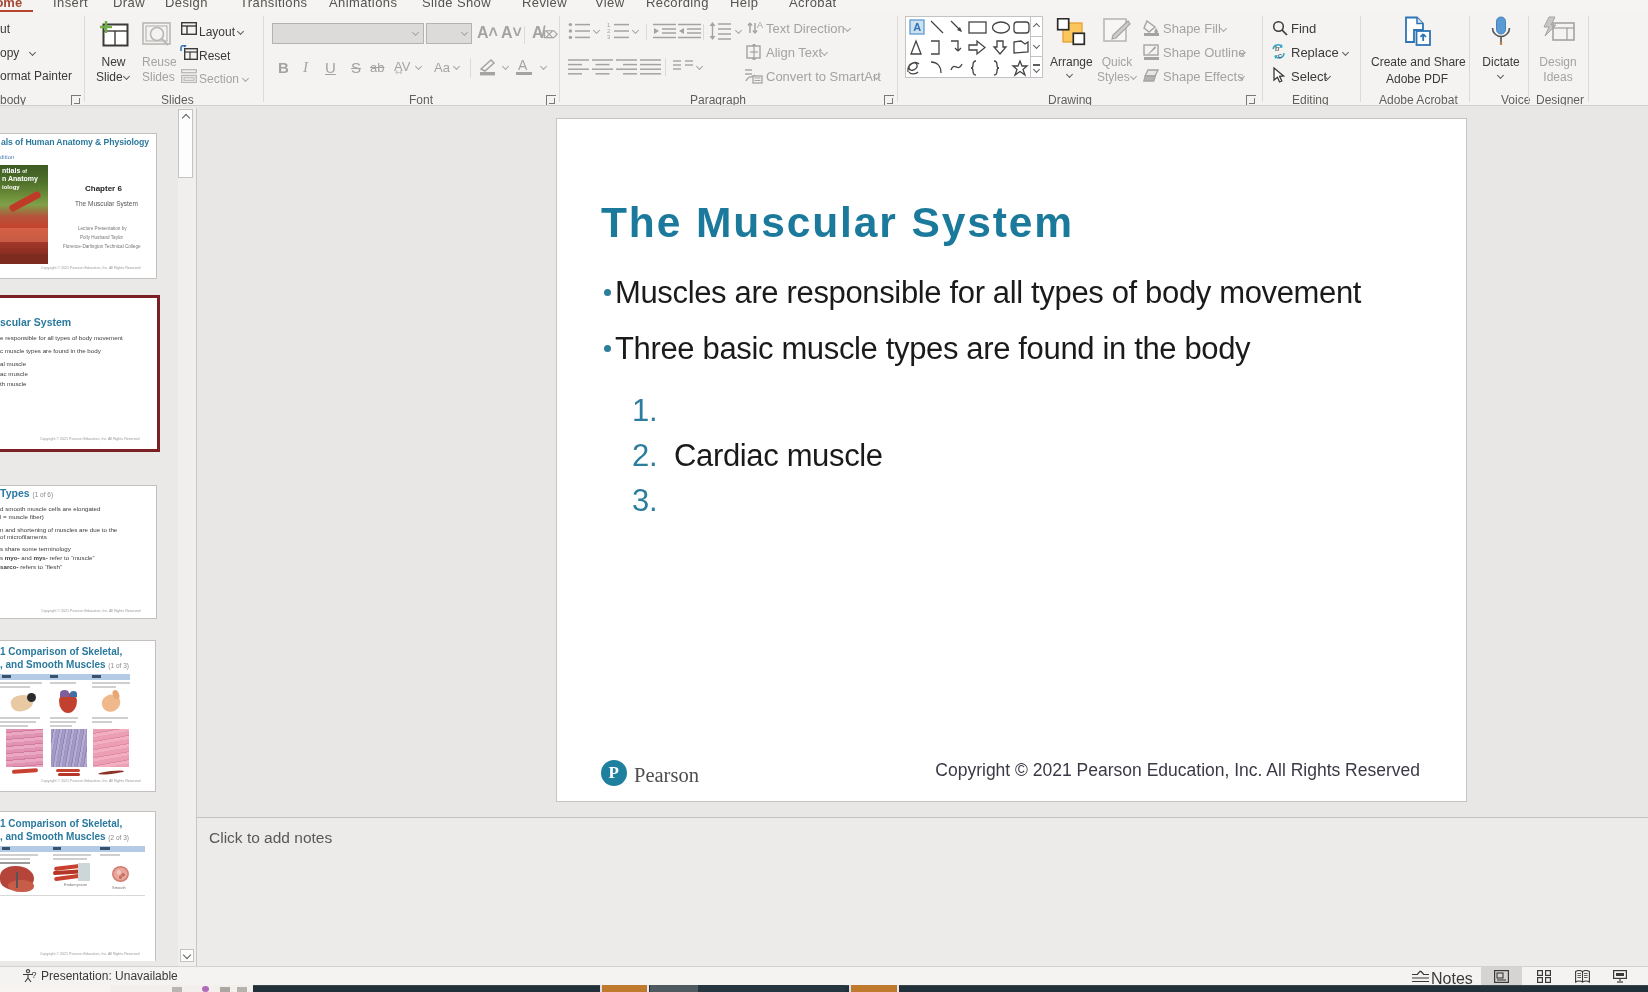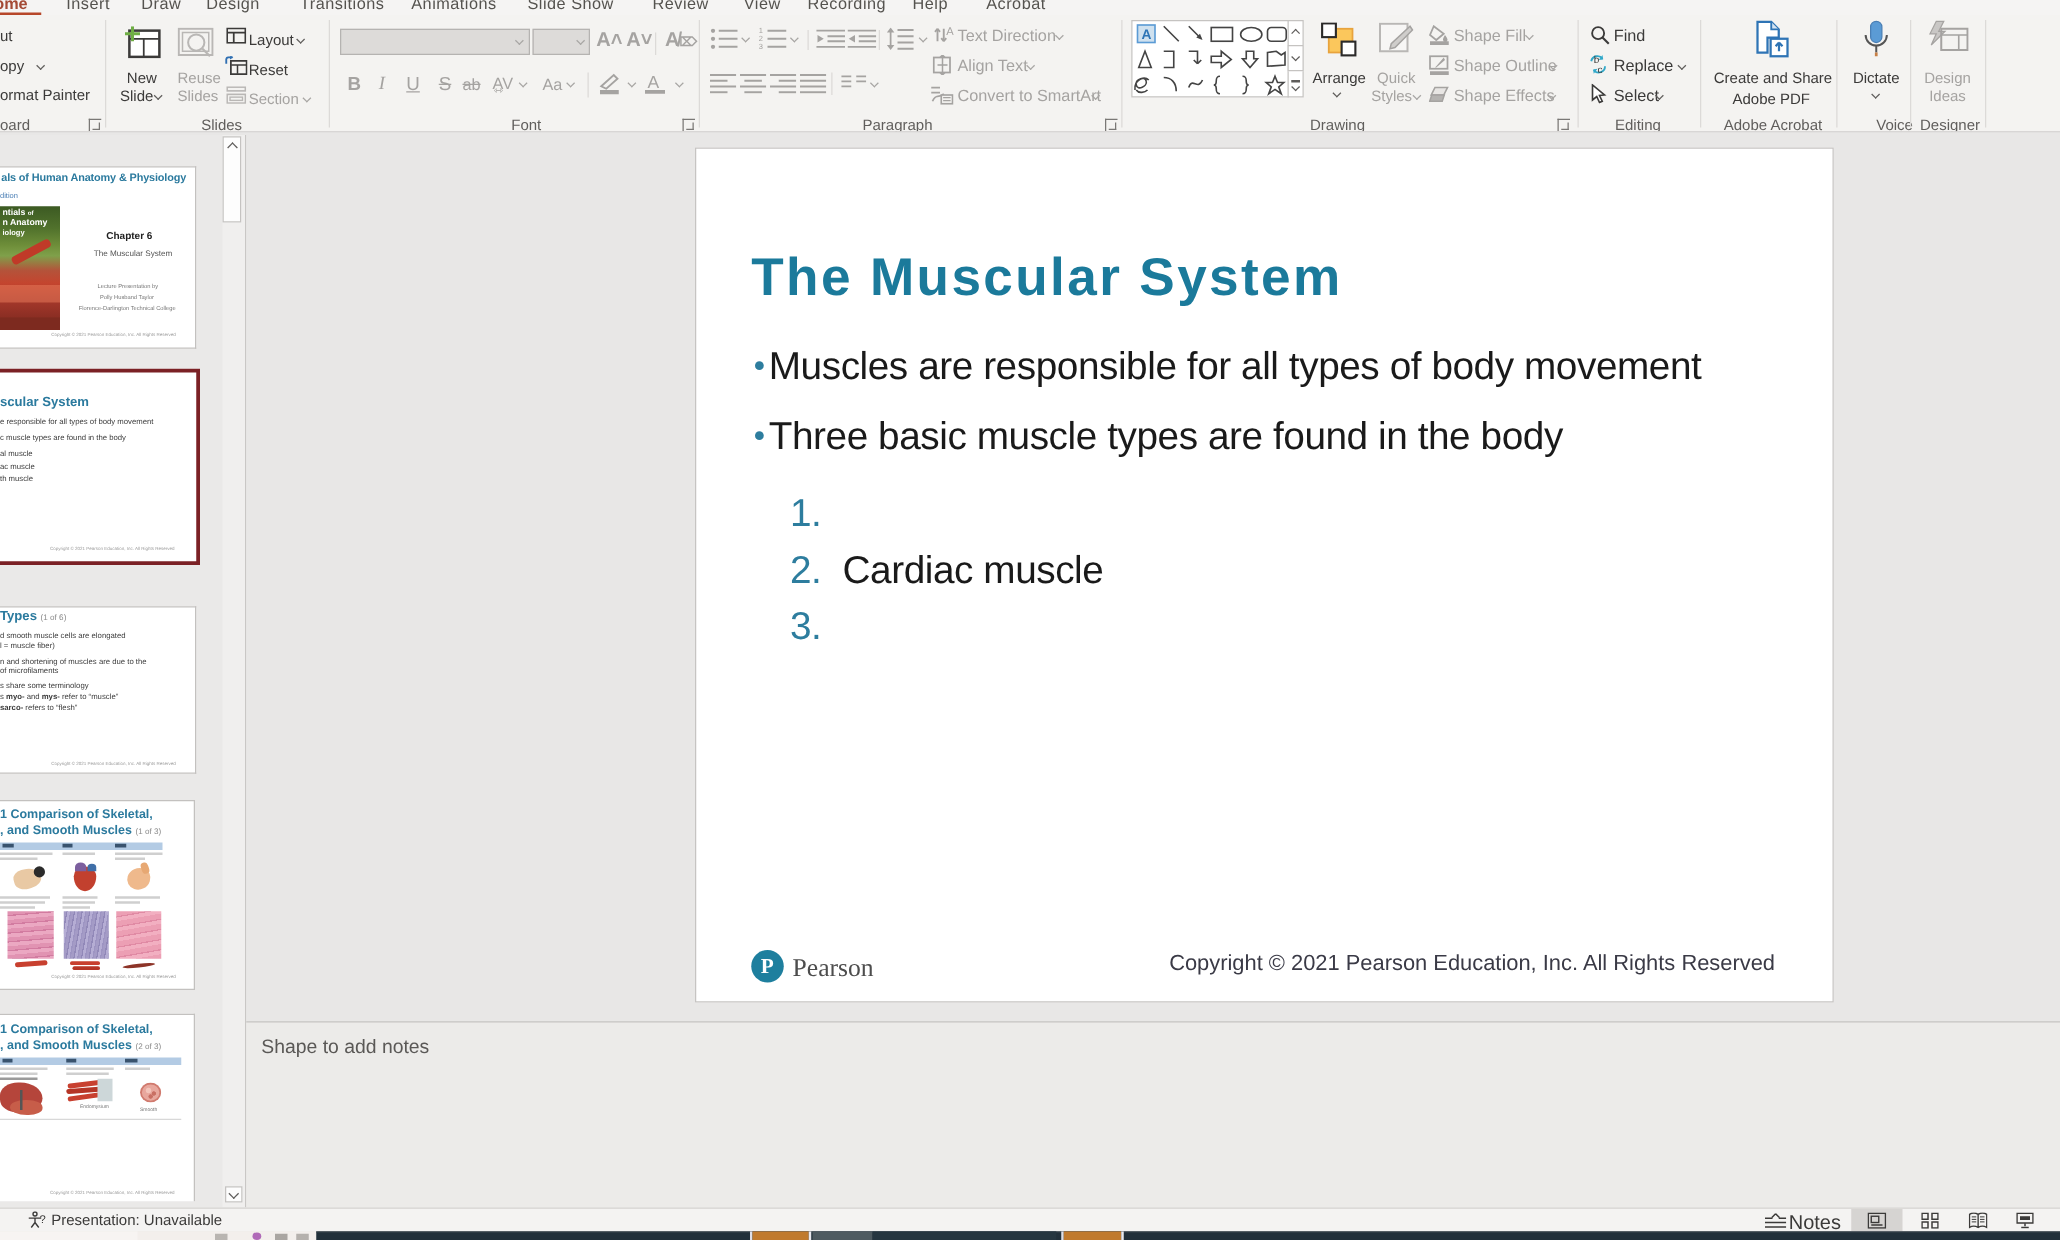--- a/index.html
+++ b/index.html
@@ -39,21 +39,21 @@
     <div class="a" style="left:730px;top:-5.5px;font-size:13px;color:#55534f;letter-spacing:0.4px;">Help</div>
     <div class="a" style="left:789px;top:-5.5px;font-size:13px;color:#55534f;letter-spacing:0.4px;">Acrobat</div>
   </div>
 
   <div class="a" id="ribbon" style="left:0;top:12px;width:1648px;height:93px;background:#f4f3f1;overflow:hidden;">
 
     <div class="a btxt" style="left:0;top:10px;">ut</div>
     <div class="a btxt" style="left:0;top:34px;">opy</div>
       <div class="cv" style="left:30px;top:38px;"></div>
     <div class="a btxt" style="left:0;top:57px;">ormat Painter</div>
-    <div class="glabel" style="left:0;">oard</div>
+    <div class="glabel" style="left:0;">body</div>
     <div class="lnch" style="left:71px;top:83px;"></div>
     <div class="gsep" style="left:84px;top:4px;height:86px;"></div>
 
     <svg class="ic" style="left:99px;top:9px;" width="30" height="26" viewBox="0 0 30 26">
       <rect x="4.5" y="3.5" width="24" height="21" fill="#fff" stroke="#3b3a39" stroke-width="2"></rect>
       <line x1="16" y1="10" x2="16" y2="24" stroke="#3b3a39" stroke-width="1.4"></line>
       <line x1="5" y1="10" x2="28" y2="10" stroke="#3b3a39" stroke-width="1.4"></line>
       <line x1="1" y1="6" x2="13" y2="6" stroke="#6fae44" stroke-width="2.4"></line>
       <line x1="7" y1="0" x2="7" y2="12" stroke="#6fae44" stroke-width="2.4"></line>
     </svg>
@@ -520,21 +520,21 @@
       <div class="a" style="left:117px;top:319px;font-size:31px;color:#1a1a1a;letter-spacing:-0.35px;white-space:nowrap;">Cardiac muscle</div>
       <div class="a" style="left:75px;top:364px;font-size:31px;color:#2d7d9e;letter-spacing:-0.35px;white-space:nowrap;">3.</div>
       <div class="a" style="left:44px;top:641px;width:26px;height:26px;border-radius:50%;background:#1e7f9e;"></div>
       <div class="a" style="left:51.5px;top:644px;font-size:17px;color:#fff;font-weight:bold;font-family:'Liberation Serif',serif;">P</div>
       <div class="a" style="left:77px;top:644.5px;font-size:20.5px;color:#4d4d4d;font-family:'Liberation Serif',serif;">Pearson</div>
       <div class="a" style="right:46px;top:641px;font-size:17.5px;color:#3a3a46;white-space:nowrap;">Copyright © 2021 Pearson Education, Inc. All Rights Reserved</div>
     </div>
   </div>
 
   <div class="a" id="notes" style="left:197px;top:817px;width:1451px;height:149px;background:#ecebe9;border-top:1px solid #c5c3c1;box-sizing:border-box;">
-    <div class="a" style="left:12px;top:11px;font-size:15.5px;color:#5a5856;">Shape to add notes</div>
+    <div class="a" style="left:12px;top:11px;font-size:15.5px;color:#5a5856;">Click to add notes</div>
   </div>
 
   <div class="a" id="statusbar" style="left:0;top:966px;width:1648px;height:19px;background:#f4f3f2;border-top:1px solid #d4d2d0;box-sizing:border-box;overflow:hidden;">
     <svg class="ic" style="left:22px;top:2px;" width="15" height="14" viewBox="0 0 15 14">
       <circle cx="6" cy="2.2" r="1.6" fill="none" stroke="#3b3a39" stroke-width="1.1"></circle>
       <path d="M1,5.5 L11,5.5 M6,5 L6,9 M6,9 L3,13 M6,9 L9,13" fill="none" stroke="#3b3a39" stroke-width="1.1"></path>
       <text x="9.5" y="9" font-size="9" fill="#3b3a39" font-family="Liberation Sans">?</text>
     </svg>
     <div class="a" style="left:41px;top:2px;font-size:12px;color:#3b3a39;">Presentation: Unavailable</div>
     <svg class="ic" style="left:1412px;top:3px;" width="17" height="13" viewBox="0 0 17 13">

